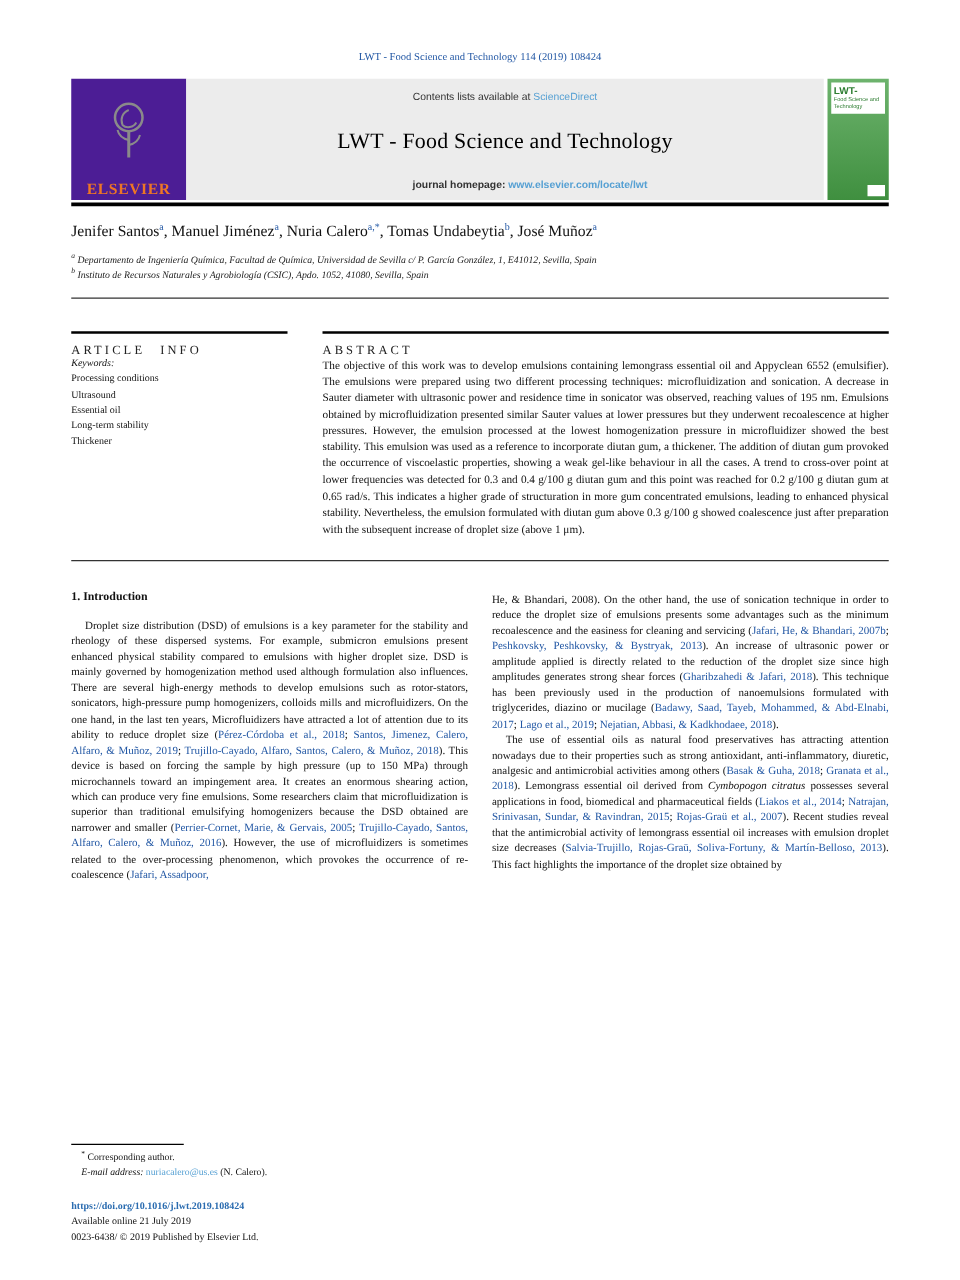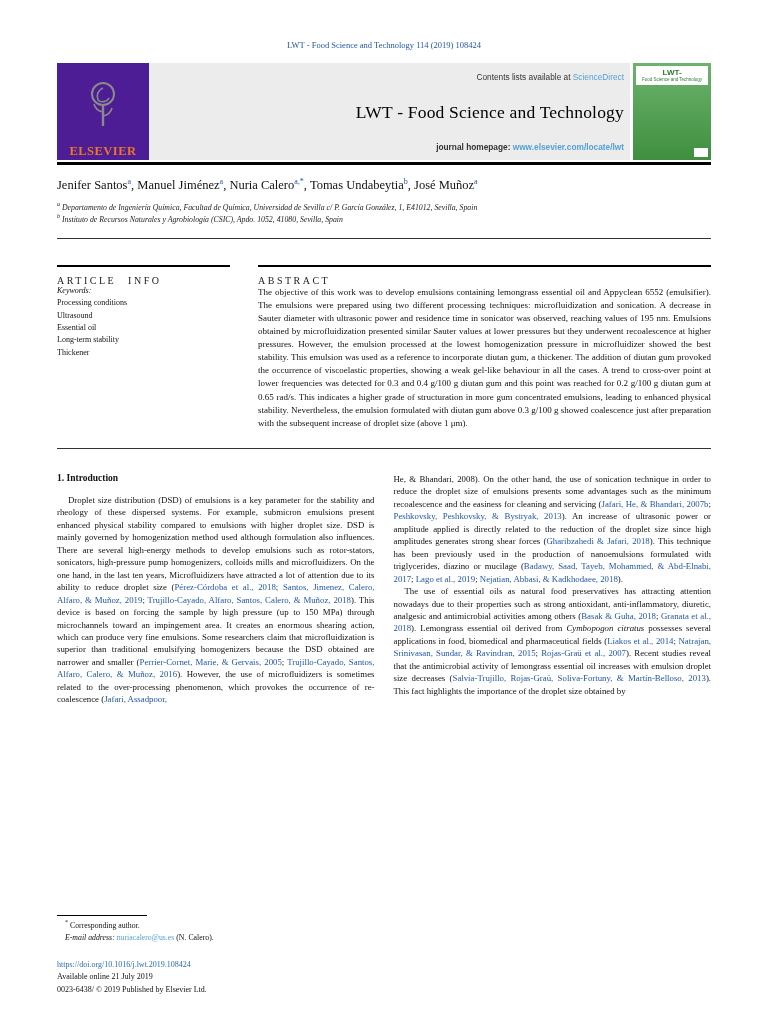--- a/index.html
+++ b/index.html
@@ -8,30 +8,30 @@
           font-family:"Liberation Serif", serif; color:#111; margin:0 auto; }
   .inner { padding:0 57px; }
 
   .top-cite { text-align:center; padding-top:40px; font-size:8.5px; color:#2257a4; }
 
   .masthead { display:flex; margin-top:13px; height:97px; }
   .logo-box { width:92px; display:flex; flex-direction:column; align-items:center;
               justify-content:flex-end; padding-bottom:1px; background:#4c1d95; }
   .tree-wrap { flex:1; display:flex; align-items:center; justify-content:center; }
   .elsevier-word { color:#ee7624; font-size:12.5px; font-weight:bold; letter-spacing:.5px; }
-  .mast-center { flex:1; background:#ececec; display:flex; flex-direction:column; align-items:flex-end;
+  .mast-center { flex:1; background:#ececec; display:flex; flex-direction:column; align-items:center;
                  justify-content:space-between; padding:9px 6px 8px; }
   .contents-line { font-family:"Liberation Sans", sans-serif; font-size:8.3px; color:#333; }
   .mast-title { font-size:17.5px; color:#000; letter-spacing:.2px; }
   .homepage-line { font-family:"Liberation Sans", sans-serif; font-size:8.3px; color:#333; font-weight:bold;padding-left:40px; }
   .web { color:#56a0d3; }
   .cite { color:#2257a4; }
   .it { font-style:italic; }
 
-  .cover-box { width:78px; margin-left:3px; background:linear-gradient(#6db36d,#3f8f3f); position:relative;text-align:center; }
+  .cover-box { width:49px; margin-left:3px; background:linear-gradient(#6db36d,#3f8f3f); position:relative; }
   .cover-head { background:#fff; margin:3px 3px 0 3px; padding:2px 2px 3px;
                 font-family:"Liberation Sans", sans-serif; }
   .cover-lwt { color:#2e7d32; font-weight:bold; font-size:8px; }
   .cover-sub { color:#2e7d32; font-size:4.5px; line-height:1.2; }
   .cover-foot { position:absolute; bottom:3px; right:3px; width:14px; height:9px; background:#fff; }
 
   .black-rule { height:3px; background:#000; margin-top:2px; }
   .thin-rule { height:1px; background:#333; }
   .rule-after-aff { margin-top:12px; }
   .rule-after-ia { margin-top:18px; }
@@ -63,21 +63,21 @@
   .sec-head { font-size:9.5px; font-weight:bold; margin-bottom:11px; }
   .para { font-size:8.8px; line-height:1.42; text-align:justify; }
   .para.indent { text-indent:11px; }
 
   .footer { position:absolute; left:57px; right:57px; bottom:28px; }
   .fn-rule { width:90px; height:1px; background:#000; margin-bottom:4px; }
   .footnote { font-size:7.8px; line-height:1.55; }
   .footnote .lead { text-indent:8px; }
   .footnote sup { font-size:6px; }
   .bottom-block { margin-top:15px; font-size:8px; line-height:1.55; }
-  .doi { color:#2b6cb0; }
+  .doi { color:#2b6cb0;font-weight:bold; }
 
   sup { line-height:0; }
 </style>
 </head>
 <body>
 
 <div class="page">
   <div class="inner">
 
     <div class="top-cite">LWT - Food Science and Technology 114 (2019) 108424</div>

